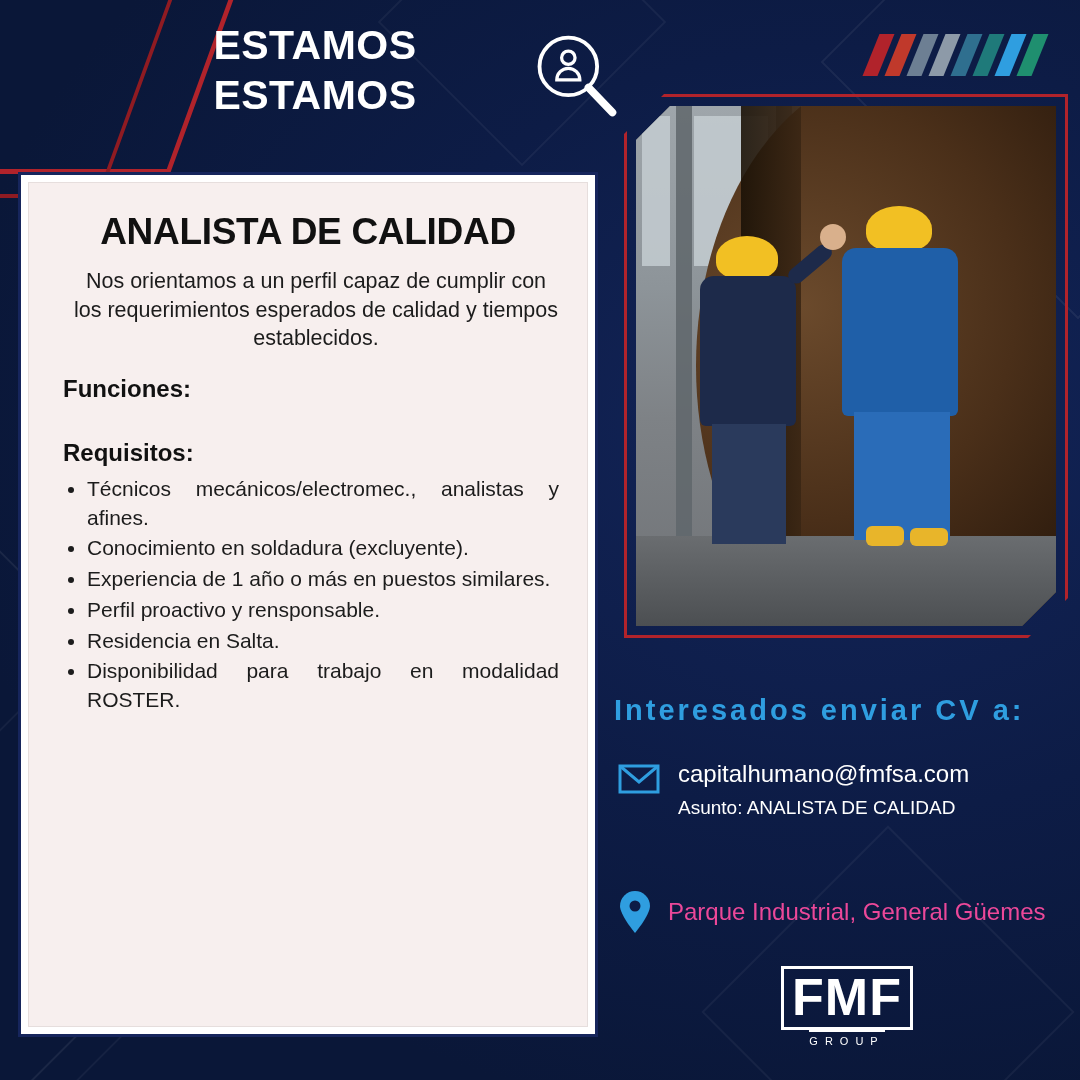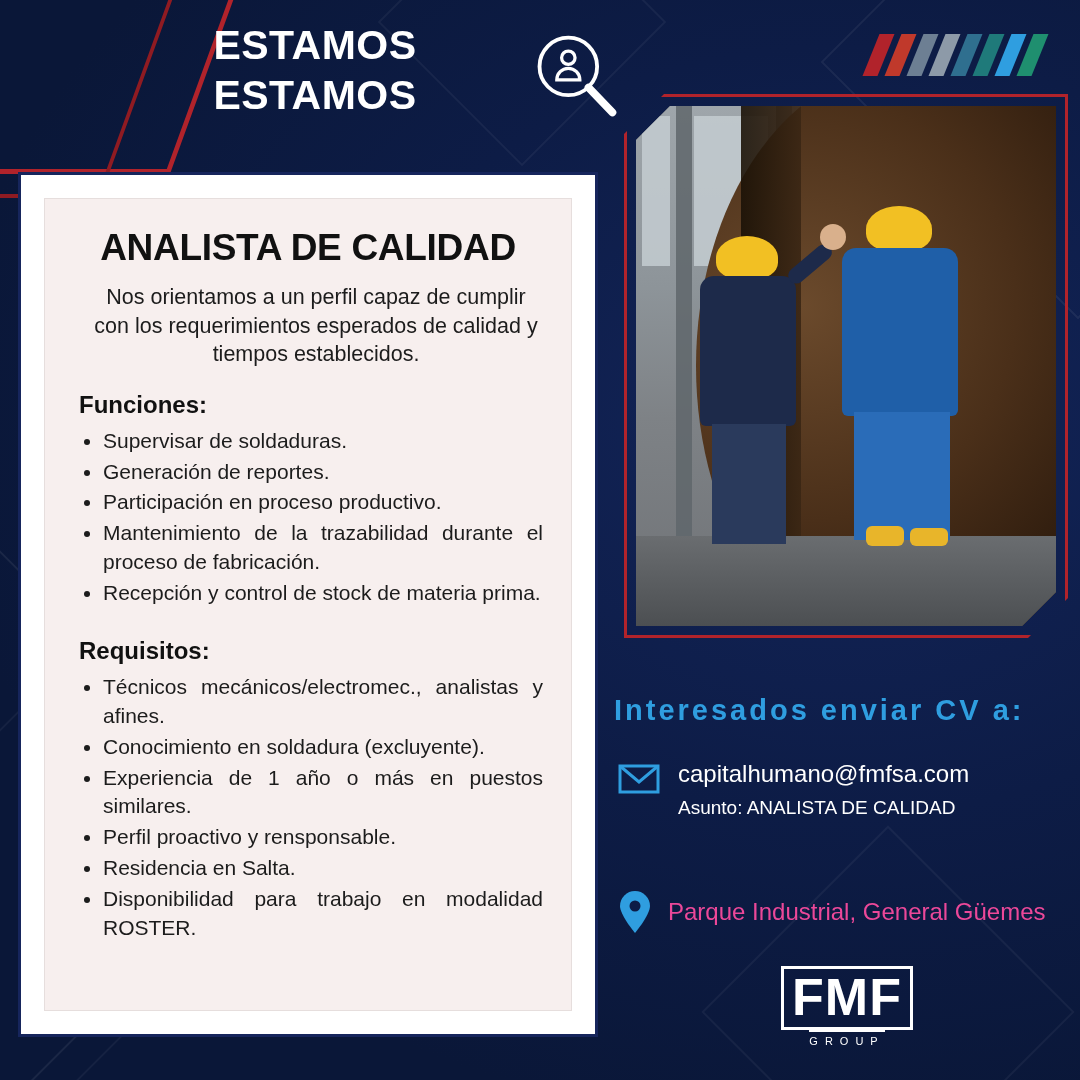--- a/index.html
+++ b/index.html
@@ -40,21 +40,21 @@
     text-align:center;color:#ffffff;
     font-weight:bold;font-size:41px;line-height:1.22;letter-spacing:.5px;
   }
   .search-icon{position:absolute;left:528px;top:28px;width:96px;height:96px;}
   
   .slashes{position:absolute;right:40px;top:34px;display:flex;gap:7px;}
   .slashes i{display:block;width:15px;height:42px;transform:skewX(-22deg);}
   
   .card-outer{
     position:absolute;left:18px;top:172px;width:580px;height:865px;
-    background:#ffffff;border:3px solid #16255c;box-sizing:border-box;padding:23px;
+    background:#ffffff;border:3px solid #16255c;box-sizing:border-box;padding:7px;
   }
   .card{
     background:#f7efee;width:100%;height:100%;box-sizing:border-box;
     border:1px solid #e6dedd;padding:24px 26px 10px 26px;
     color:#1b1b1b;
   }
   .job-title{
     text-align:center;font-size:37px;font-weight:bold;color:#111111;
     letter-spacing:-.3px;margin:4px 0 14px 0;
   }
@@ -158,27 +158,20 @@
     <i style="background: rgb(47, 158, 224);"></i>
     <i style="background: rgb(31, 143, 111);"></i>
   </div>
 
 <div class="card-outer">
   <div class="card">
     <div class="job-title">ANALISTA DE CALIDAD</div>
     <div class="intro">Nos orientamos a un perfil capaz de cumplir con los requerimientos esperados de calidad y tiempos establecidos.</div>
 
     <div class="section-h">Funciones:</div>
-    <ul class="bul" id="functions-list">
-        <li>Supervisar de soldaduras.</li>
-        <li>Generación de reportes.</li>
-        <li>Participación en proceso productivo.</li>
-        <li>Mantenimiento de la trazabilidad durante el proceso de fabricación.</li>
-        <li>Recepción y control de stock de materia prima.</li>
-      </ul>
 
     <div class="gap"></div>
 
     <div class="section-h">Requisitos:</div>
     <ul class="bul" id="requirements-list">
         <li>Técnicos mecánicos/electromec., analistas y afines.</li>
         <li>Conocimiento en soldadura (excluyente).</li>
         <li>Experiencia de 1 año o más en puestos similares.</li>
         <li>Perfil proactivo y rensponsable.</li>
         <li>Residencia en Salta.</li>

